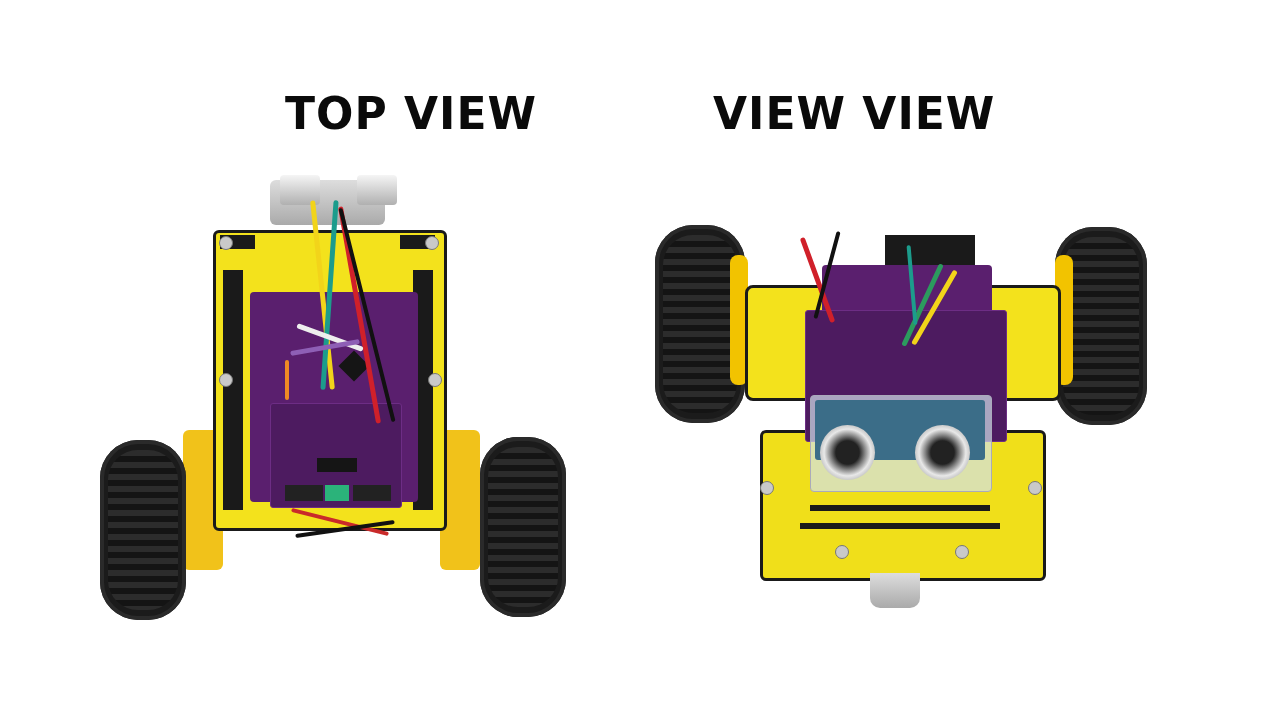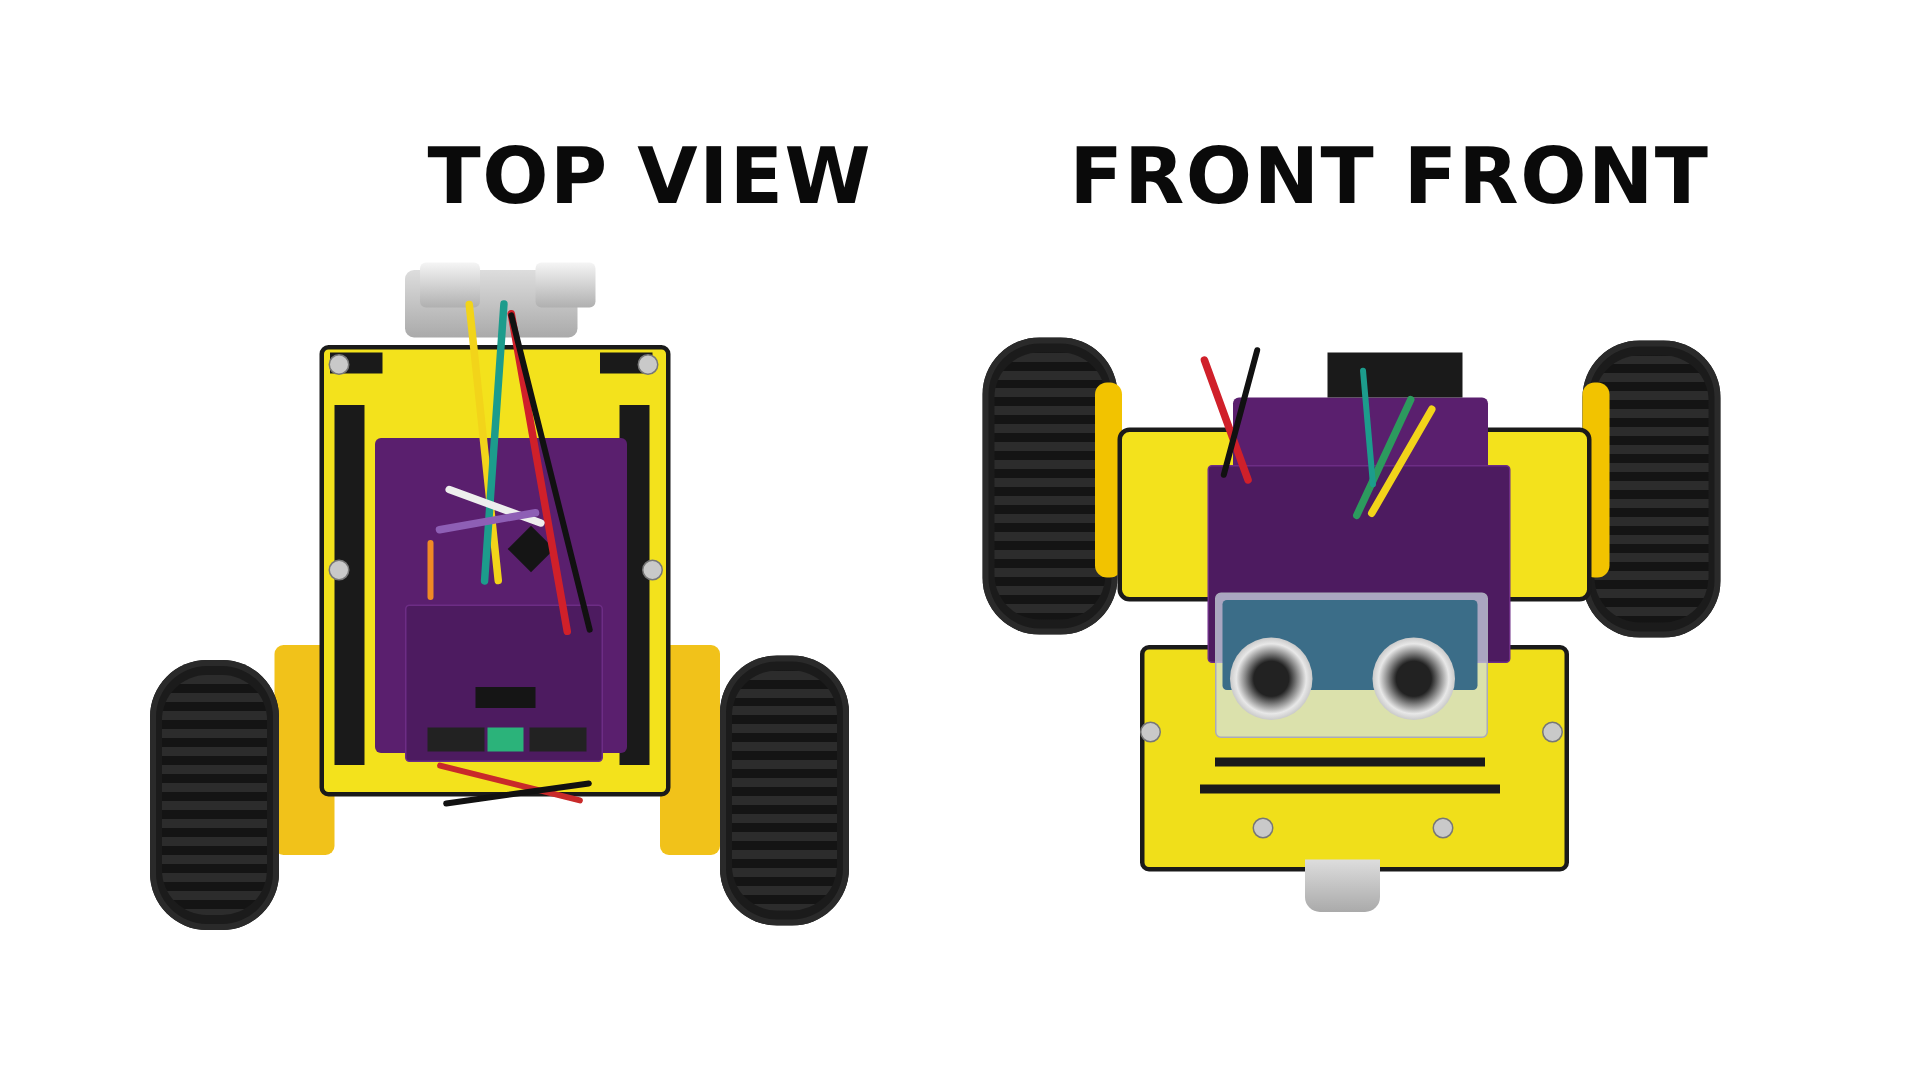--- a/index.html
+++ b/index.html
@@ -1,17 +1,17 @@
 <!DOCTYPE html>
 <html><head>
 <meta charset="utf-8">
 <style>
   html,body{margin:0;padding:0;}
   body{width:1280px;height:720px;background:#ffffff;position:relative;overflow:hidden;font-family:"DejaVu Sans",sans-serif;}
-  .heading{position:absolute;top:88px;font-family:"DejaVu Sans",sans-serif;font-weight:bold;font-size:52px;letter-spacing:1px;color:#0a0a0a;white-space:nowrap;}
+  .heading{position:absolute;top:88px;font-family:"DejaVu Sans",sans-serif;font-weight:bold;font-size:44px;letter-spacing:1px;color:#0a0a0a;white-space:nowrap;}
   #h-top{left:285px;}
   #h-front{left:713px;}
   .abs{position:absolute;}
   
   .wheel{position:absolute;background:#1b1b1b;border-radius:38px;box-shadow:inset 0 0 0 4px #2a2a2a;}
   .wheel::before{content:"";position:absolute;left:8px;right:8px;top:10px;bottom:10px;border-radius:30px;
     background:repeating-linear-gradient(180deg,#2c2c2c 0 6px,#141414 6px 12px);}
   .hub{position:absolute;background:#f2c300;border-radius:8px;}
   .chassis{position:absolute;background:#f3e21c;border:3px solid #1a1a1a;border-radius:6px;}
   .stripe{position:absolute;background:#1a1a1a;}
@@ -22,21 +22,21 @@
   .screw{position:absolute;width:12px;height:12px;border-radius:50%;background:#c9c9c9;border:1px solid #777;}
   .sensor-eye{position:absolute;border-radius:50%;background:radial-gradient(circle,#222 30%,#888 45%,#e8e8e8 60%,#bdbdbd 75%);}
   .term{position:absolute;background:#2bb37a;}
   .silver{position:absolute;background:linear-gradient(#ddd,#aaa);}
   .yellowpart{position:absolute;background:#f1c21a;}
 </style>
 </head>
 <body>
 
 <div id="h-top" class="heading">TOP VIEW</div>
-<div id="h-front" class="heading">FRONT FRONT</div>
+<div id="h-front" class="heading">VIEW VIEW</div>
 
 <div class="abs" style="left:95px;top:175px;width:480px;height:450px;" title="Robot car kit photographed from top view">
 
   <div class="silver" style="left:175px;top:5px;width:115px;height:45px;border-radius:6px;"></div>
   <div class="silver" style="left:185px;top:0;width:40px;height:30px;border-radius:4px;background:linear-gradient(#f5f5f5,#b0b0b0);"></div>
   <div class="silver" style="left:262px;top:0;width:40px;height:30px;border-radius:4px;background:linear-gradient(#f5f5f5,#b0b0b0);"></div>
 
   <div class="yellowpart" style="left:88px;top:255px;width:40px;height:140px;border-radius:6px;"></div>
   <div class="yellowpart" style="left:345px;top:255px;width:40px;height:140px;border-radius:6px;"></div>
 

